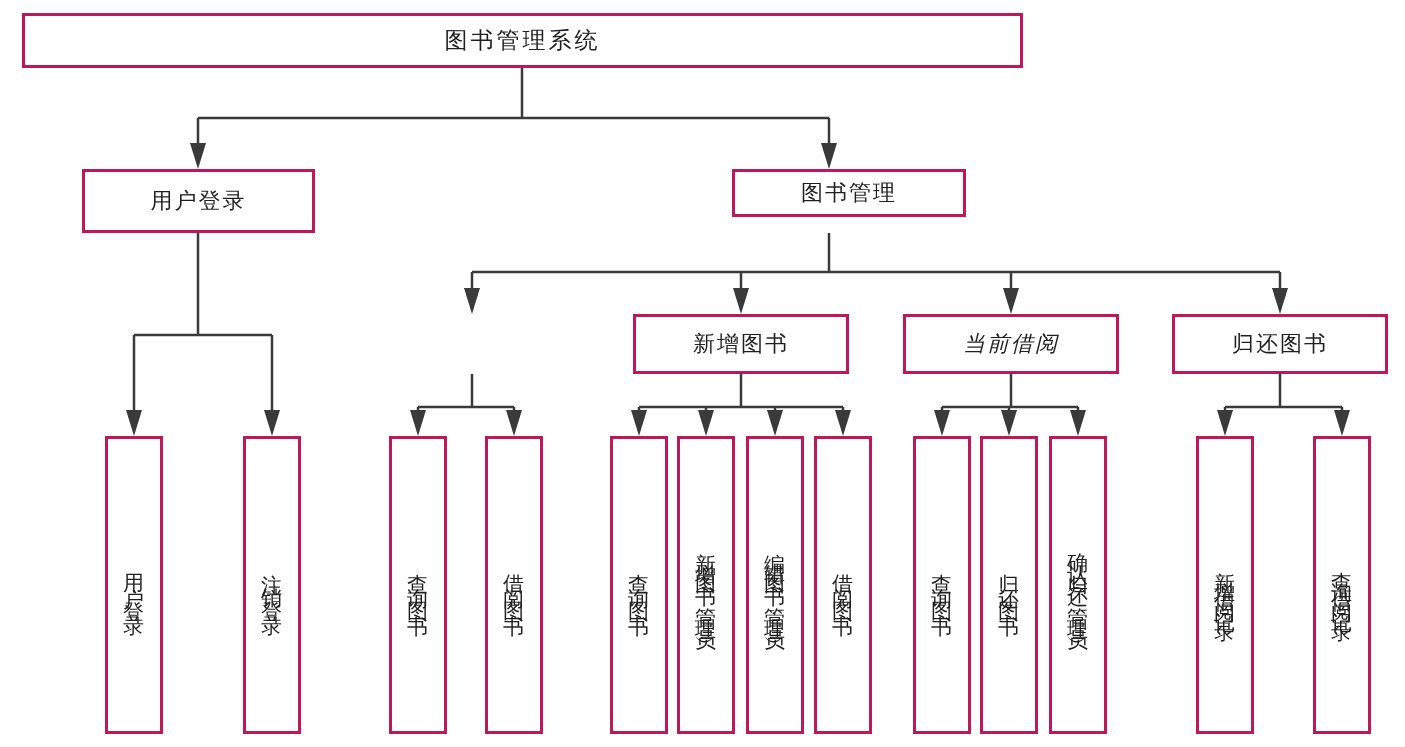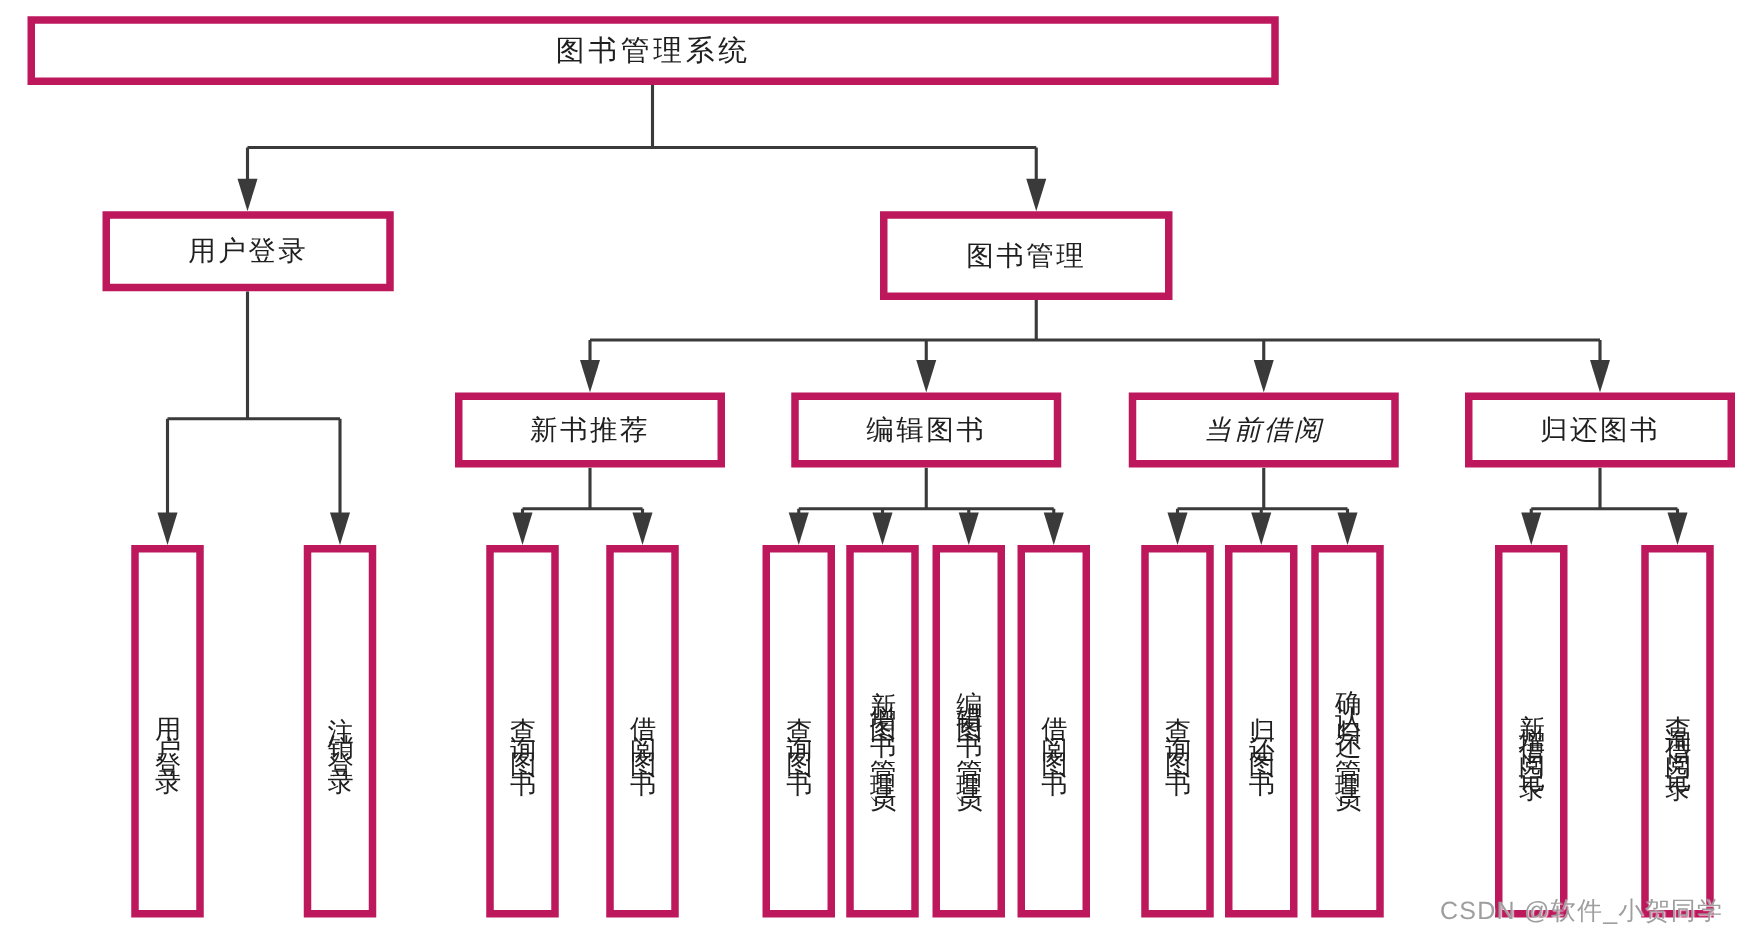--- a/index.html
+++ b/index.html
@@ -13,21 +13,21 @@
   }
   .connectors {
     position: absolute;
     left: 0; top: 0;
     width: 1405px; height: 747px;
     pointer-events: none;
   }
   .box {
     position: absolute;
     box-sizing: border-box;
-    border: 6px solid #be185d;
+    border: 3px solid #be185d;
     background: #ffffff;
     display: flex;
     align-items: center;
     justify-content: center;
     color: #1f1f1f;
     text-align: right;
   }
   .hlabel { font-size: 22px; letter-spacing: 2px; white-space: nowrap; }
   .root .hlabel { font-size: 23px; letter-spacing: 3px; }
   .vlabel {
@@ -112,29 +112,26 @@
       <path d="M 1334 410 L 1350 410 L 1342 436 Z" fill="#3a3a3a"></path>
     </svg>
 
   <div class="box root" style="left:22px; top:13px; width:1001px; height:55px;">
     <span class="hlabel">图书管理系统</span>
   </div>
 
   <div class="box" style="left:82px; top:169px; width:233px; height:64px;">
     <span class="hlabel">用户登录</span>
   </div>
-  <div class="box" style="left:704px; top:169px; width:234px; height:71px;">
+  <div class="box" style="left:732px; top:169px; width:234px; height:48px;">
     <span class="hlabel">图书管理</span>
   </div>
 
-  <div class="box" style="left:364px; top:314px; width:216px; height:60px;">
-    <span class="hlabel">新书推荐</span>
-  </div>
   <div class="box" style="left:633px; top:314px; width:216px; height:60px;">
-    <span class="hlabel">编辑图书</span>
+    <span class="hlabel">新增图书</span>
   </div>
   <div class="box" style="left:903px; top:314px; width:216px; height:60px;font-style:italic;">
     <span class="hlabel">当前借阅</span>
   </div>
   <div class="box" style="left:1172px; top:314px; width:216px; height:60px;">
     <span class="hlabel">归还图书</span>
   </div>
 
   <div class="box" style="left:105px; top:436px; width:58px; height:298px;">
     <span class="vlabel ls4">用户登录</span>
@@ -173,15 +170,14 @@
     <span class="vlabel ls9">确认归还（管理员）</span>
   </div>
 
   <div class="box" style="left:1196px; top:436px; width:58px; height:298px;">
     <span class="vlabel ls6">新增借阅记录</span>
   </div>
   <div class="box" style="left:1313px; top:436px; width:58px; height:298px;">
     <span class="vlabel ls6">查询借阅记录</span>
   </div>
 
-  <div class="watermark">CSDN @软件_小贺同学</div>
 
 </div>
 
 </body></html>

